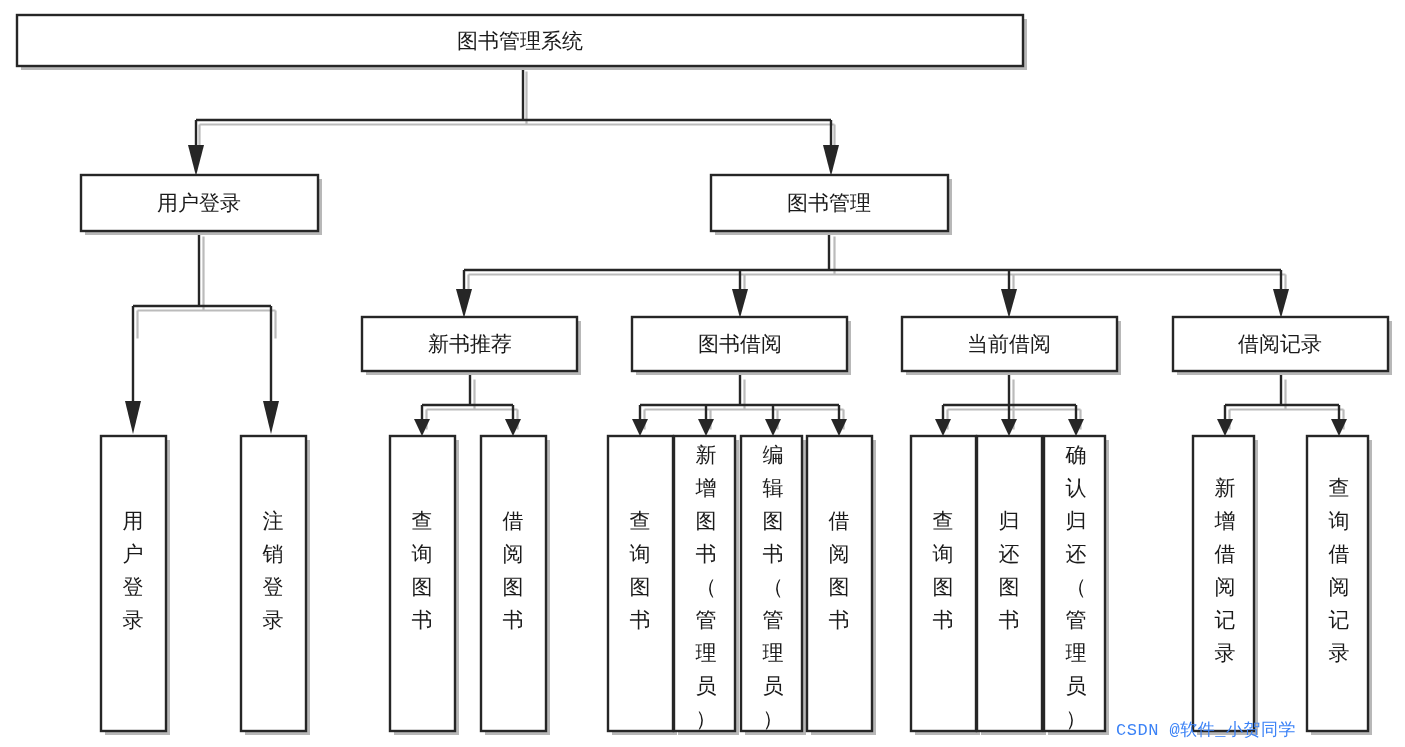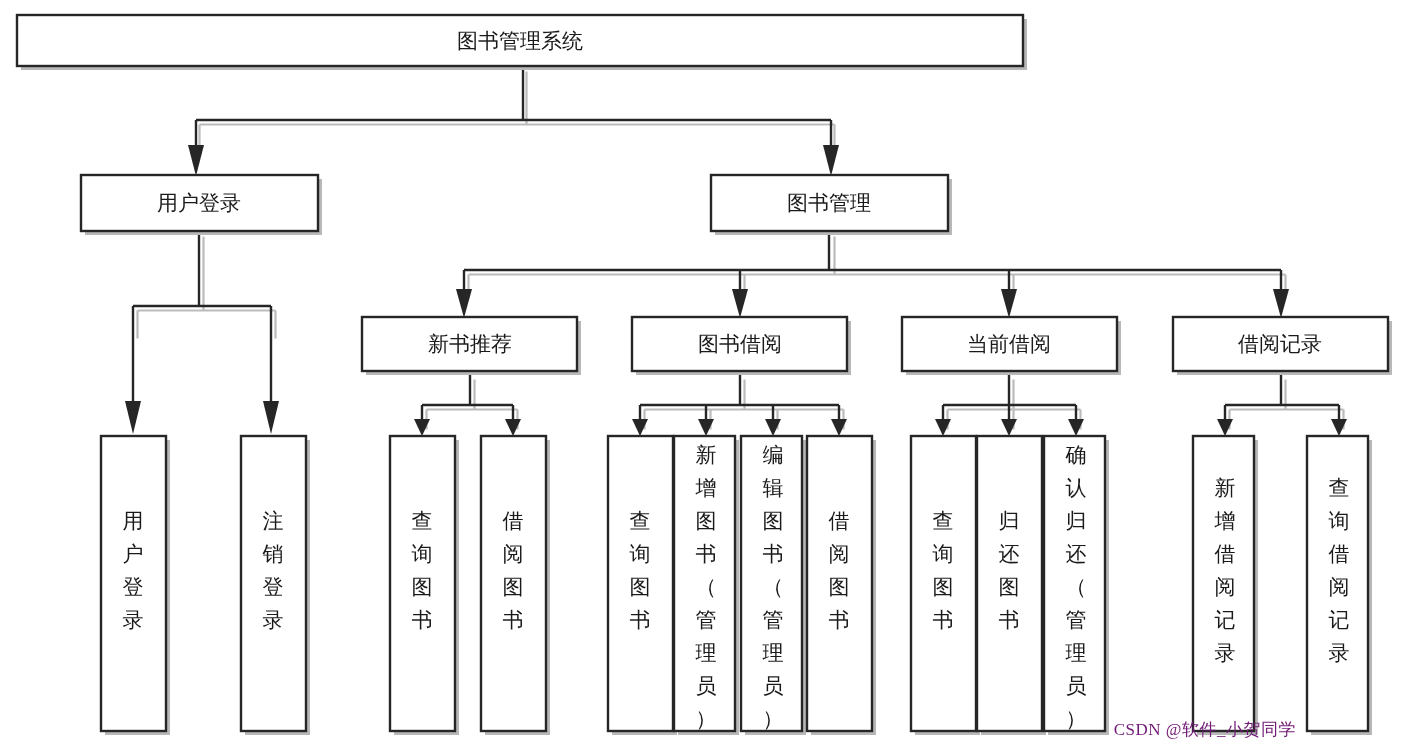--- a/index.html
+++ b/index.html
@@ -59,23 +59,23 @@
   .node-label-v {
     font-family: "Liberation Sans", "DejaVu Sans", sans-serif;
     font-size: 21px;
     fill: #1a1a1a;
     text-anchor: middle;
   }
   .watermark {
     position: absolute;
     right: 8px;
     bottom: 6px;
-    font-family: Liberation Serif, serif;
+    font-family: Liberation Mono, monospace;
     font-size: 17px;
-    color: #701a75;
+    color: #3b82f6;
     letter-spacing: 0.5px;
     white-space: nowrap;
     pointer-events: none;
   }
 </style>
 </head>
 <body>
 
 <div id="diagram-root">
   <svg class="diagram" viewBox="0 0 1405 747" xmlns="http://www.w3.org/2000/svg">

